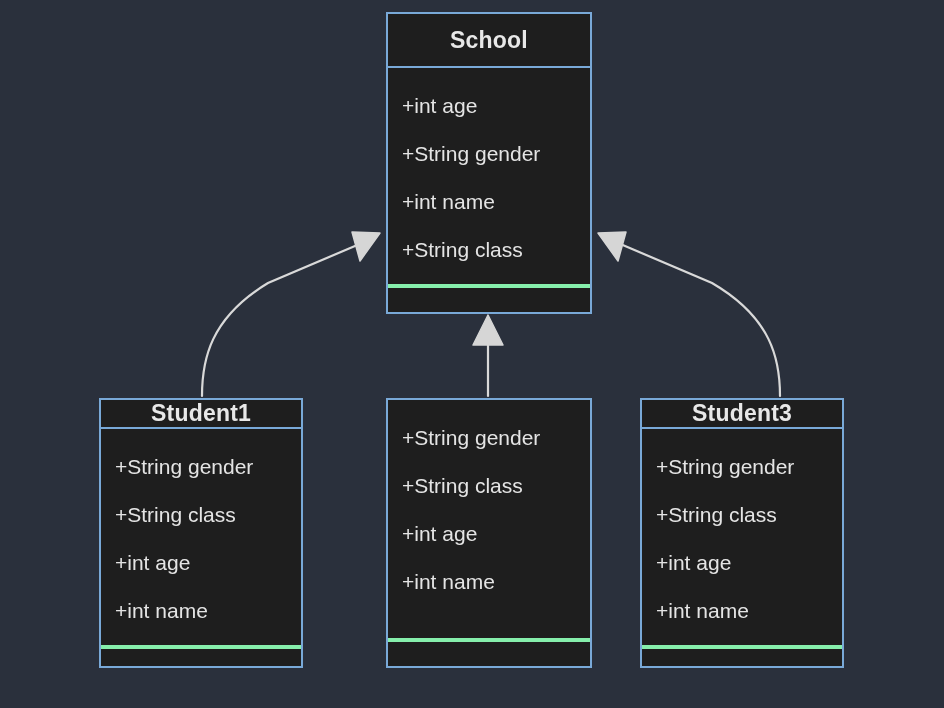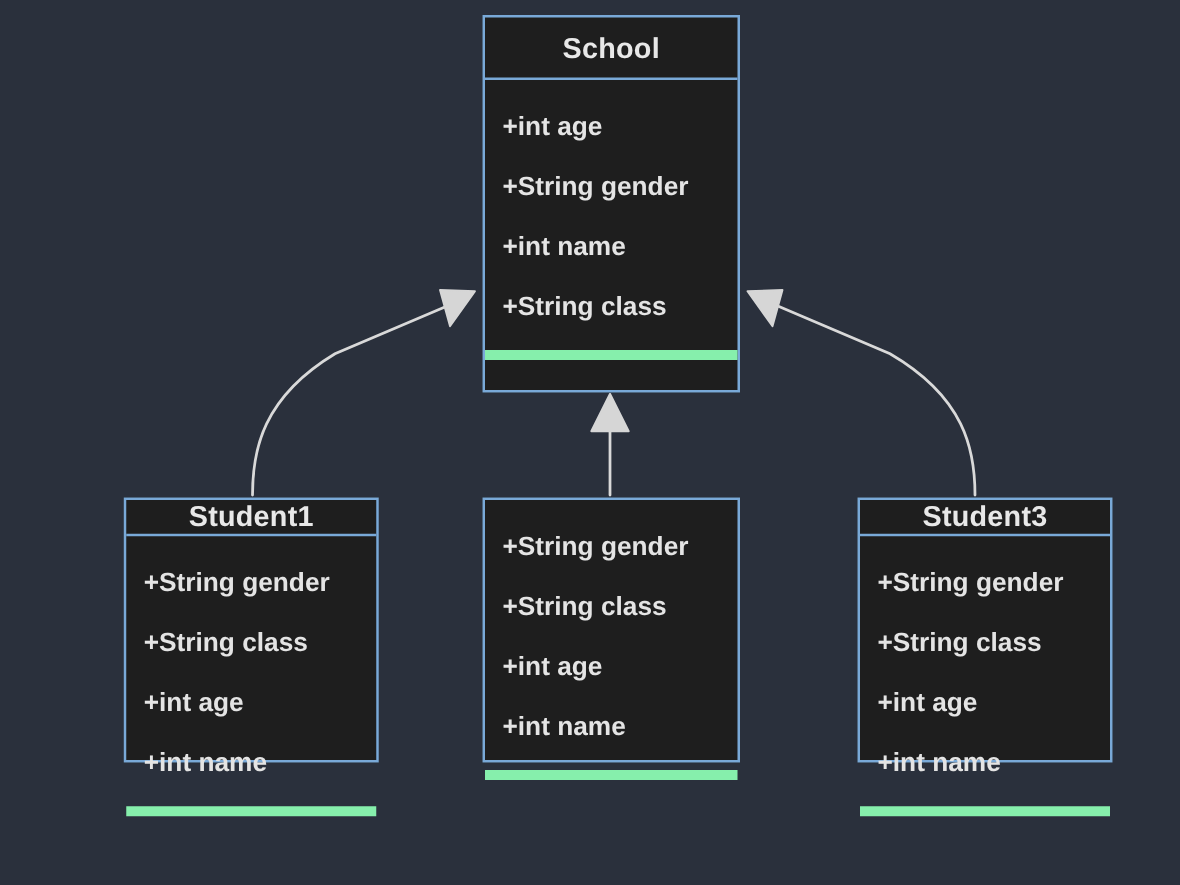--- a/index.html
+++ b/index.html
@@ -45,22 +45,21 @@
     text-align: center;
     letter-spacing: 0.2px;
     display: flex;
     align-items: center;
     justify-content: center;
   }
   .uml-attributes {
     box-sizing: border-box;
     flex: 1 1 auto;
     padding: 14px 0 10px 14px;
-    border-bottom: 8px solid #86efac;
-    font-weight: bold;
+    border-bottom: 4px solid #86efac;
   }
   .uml-attr {
     color: #e4e4e4;
     font-size: 21px;
     line-height: 48px;
     white-space: nowrap;
   }
   .uml-methods {
     box-sizing: border-box;
     height: 24px;
@@ -72,26 +71,26 @@
     left: 386px;
     top: 12px;
     width: 206px;
     height: 302px;
   }
   #class-school .uml-title { height: 64px; }
 
   
   .subclass {
     top: 398px;
-    height: 212px;
+    height: 270px;
   }
   .subclass .uml-title { height: 60px; }
   #class-student1 { left: 99px;  width: 204px; }
   #class-student2 { left: 386px; width: 206px; }
-  #class-student3 { left: 686px; width: 204px; }
+  #class-student3 { left: 640px; width: 204px; }
 </style>
 </head>
 <body>
 
 <div id="diagram-canvas">
 
   <svg id="connector-layer" width="944" height="708" viewBox="0 0 944 708">
 
     <g>
       <path d="M 202 396 C 202 360 210 318 268 283 L 362 243" fill="none" stroke="#d9d9d9" stroke-width="2.2" stroke-linecap="round"></path>

